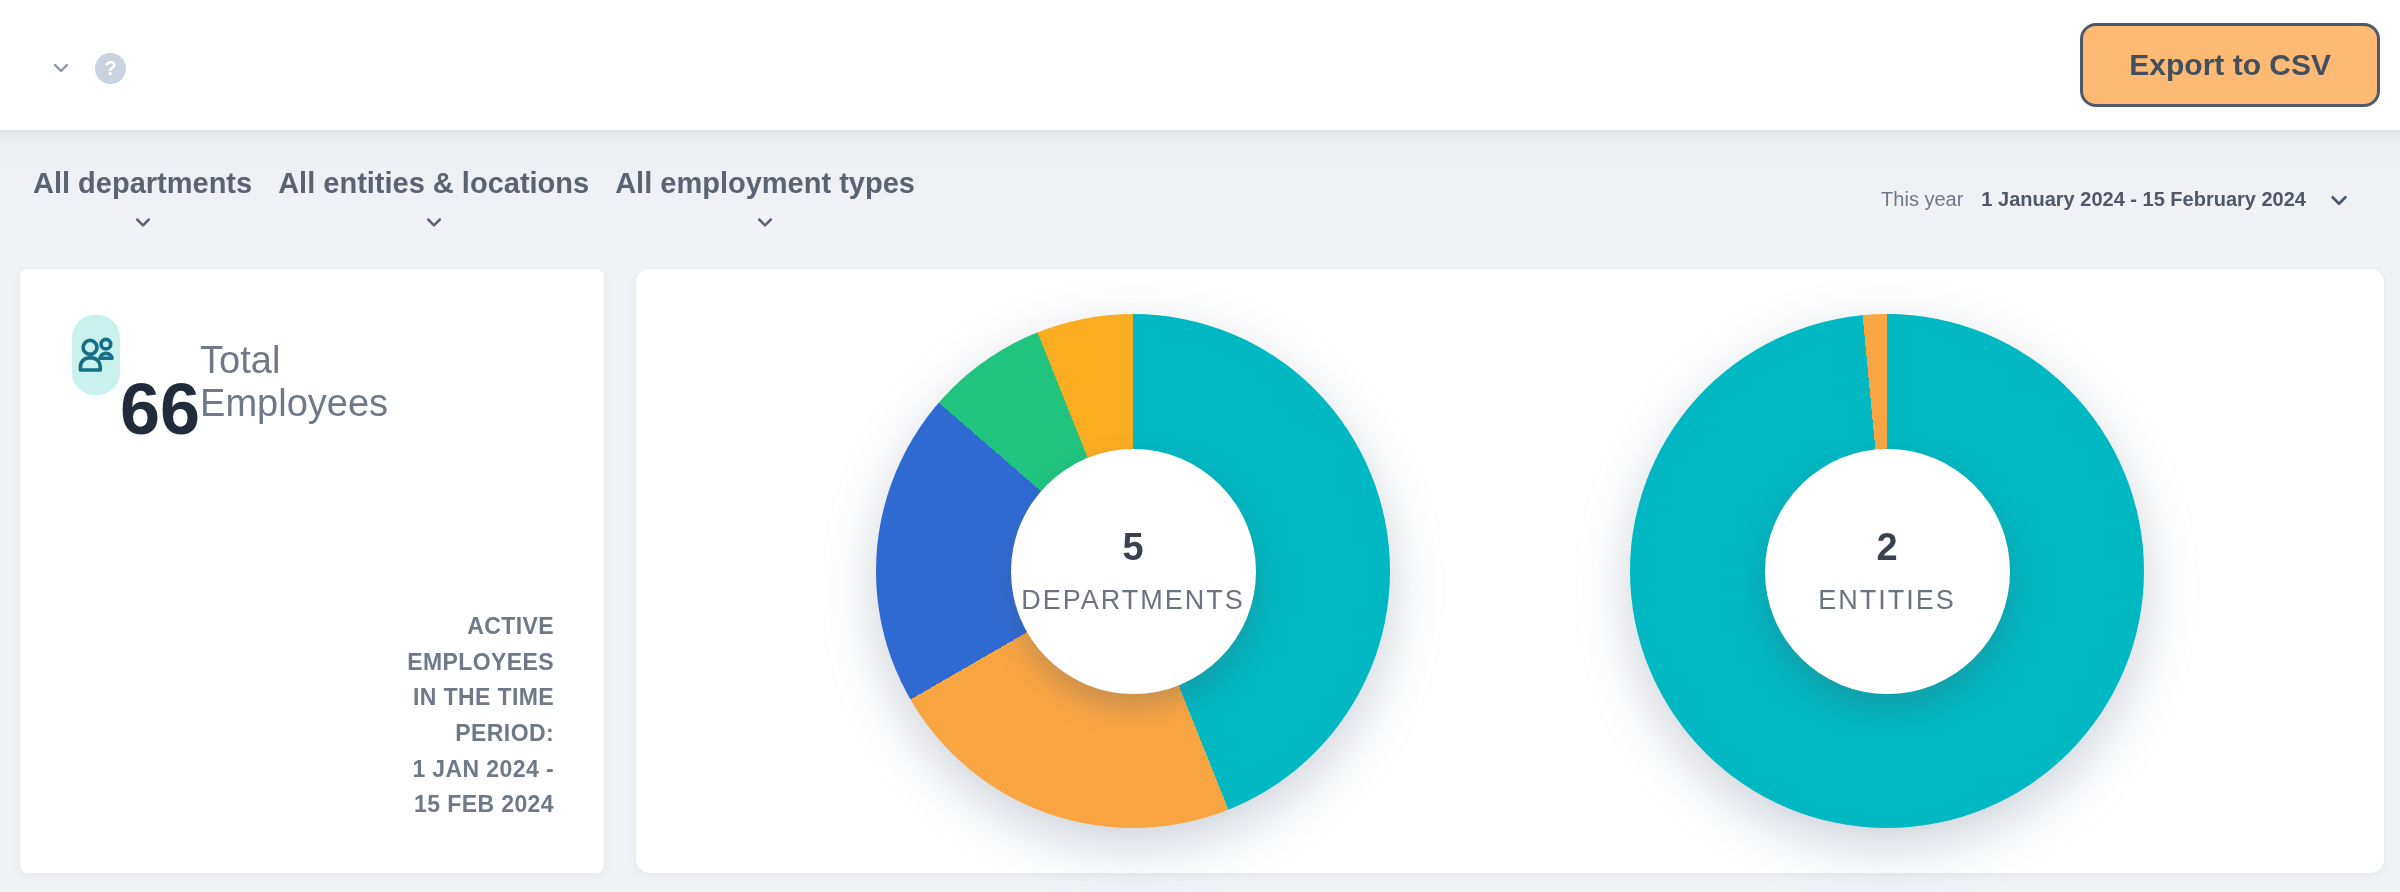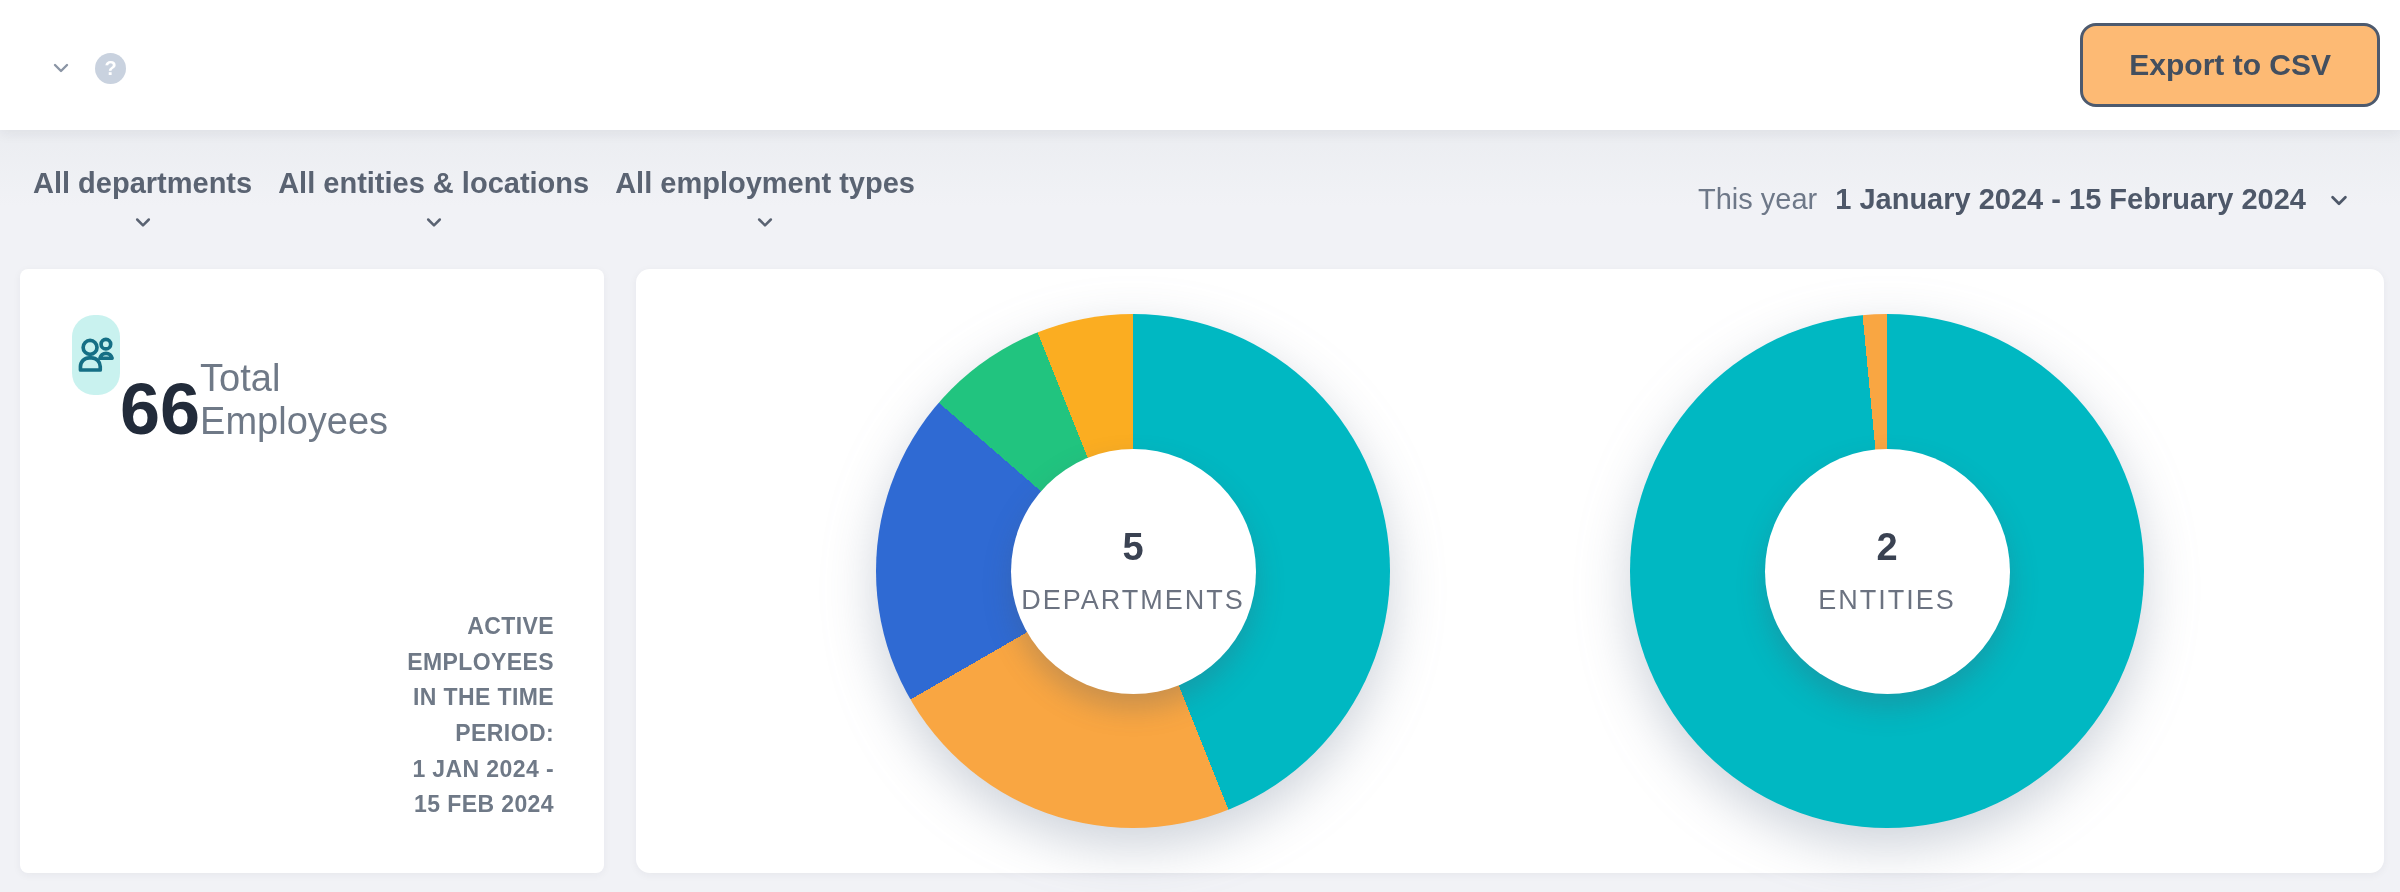--- a/index.html
+++ b/index.html
@@ -70,21 +70,21 @@
     background: none; border: none;
     font-family: "Liberation Sans", sans-serif;
     font-size: 29px; font-weight: 700;
     color: #5A6372;
     cursor: pointer;
     flex-direction: column;
   }
   .filter-pill svg { color: #5A6372; }
   .period {
     display: flex; align-items: center; gap: 18px;
-    font-size: 29px;
+    font-size: 20px;
     cursor: pointer;
   }
   .period-label { color: #6E7888; font-weight: 400; }
   .period-value { color: #4E5869; font-weight: 700; }
   .period svg { color: #4E5869; margin-left: 4px; }
 
   
   .content {
     display: flex;
     gap: 32px;
@@ -108,21 +108,21 @@
     display: flex; align-items: center; justify-content: center;
   }
   .metric-value {
     margin-top: 58px;
     font-size: 72px;
     font-weight: 700;
     line-height: 1;
     color: #222B3A;
   }
   .metric-label {
-    margin-top: 42px;
+    margin-top: 24px;
     font-size: 38px;
     color: #6F7987;
   }
   .footnote {
     margin-top: auto;
     font-size: 23px;
     font-weight: 700;
     color: #6F7987;
     letter-spacing: 0.4px;
     line-height: 1.55;

